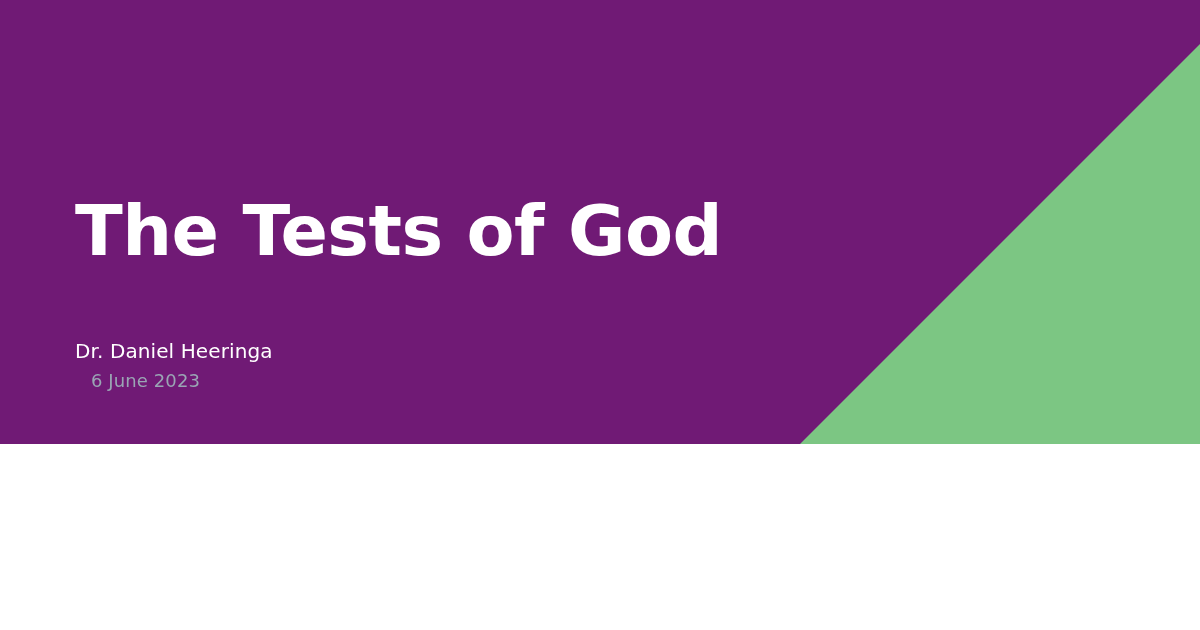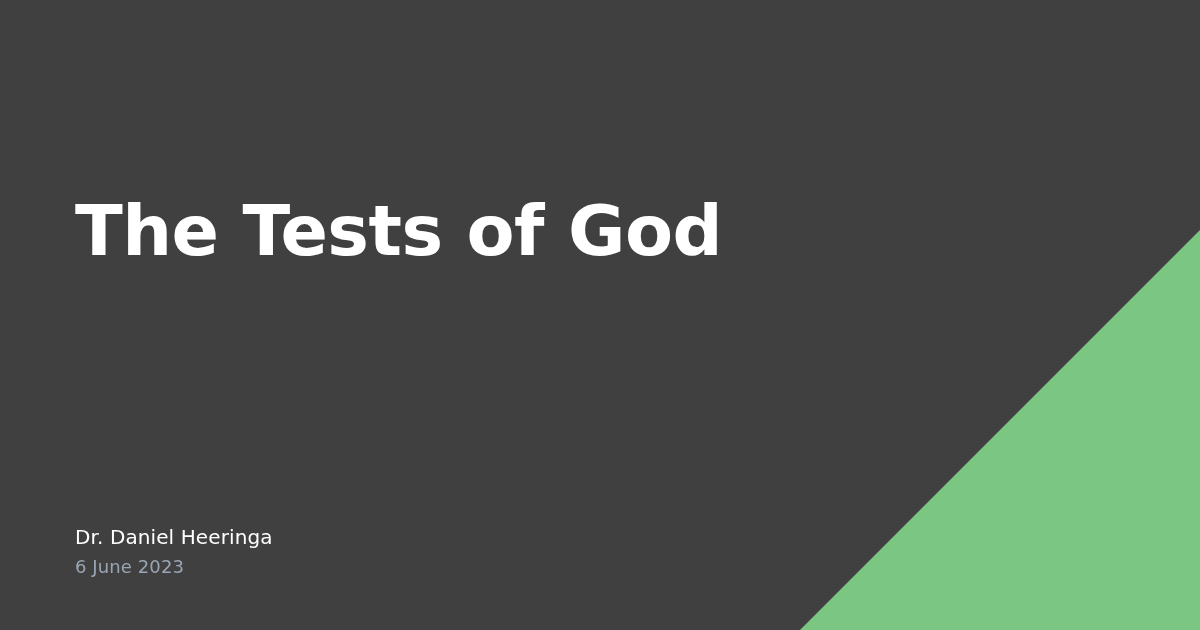--- a/index.html
+++ b/index.html
@@ -4,23 +4,23 @@
 <style>
   html, body {
     margin: 0;
     padding: 0;
     background: #ffffff;
   }
 
   .slide {
     position: relative;
     width: 1200px;
-    height: 630px;
+    height: 444px;
     overflow: hidden;
-    background: #404040;
+    background: #701a75;
     font-family: "DejaVu Sans", "Liberation Sans", sans-serif;
     -webkit-font-smoothing: antialiased;
   }
 
   
   .corner-triangle {
     position: absolute;
     right: 0;
     bottom: 0;
     width: 400px;
@@ -61,21 +61,21 @@
   .author-name {
     margin: 0;
     font-size: 20px;
     line-height: 30px;
     font-weight: 400;
     color: #ffffff;
     letter-spacing: 0.1px;
   }
 
   .slide-date {
-    margin: 4px 0 0 0;
+    margin: 4px 0 0 16px;
     font-size: 18px;
     line-height: 22px;
     font-weight: 400;
     color: #9aa5b4;
     letter-spacing: 0.1px;
   }
 </style>
 </head>
 <body>
 

